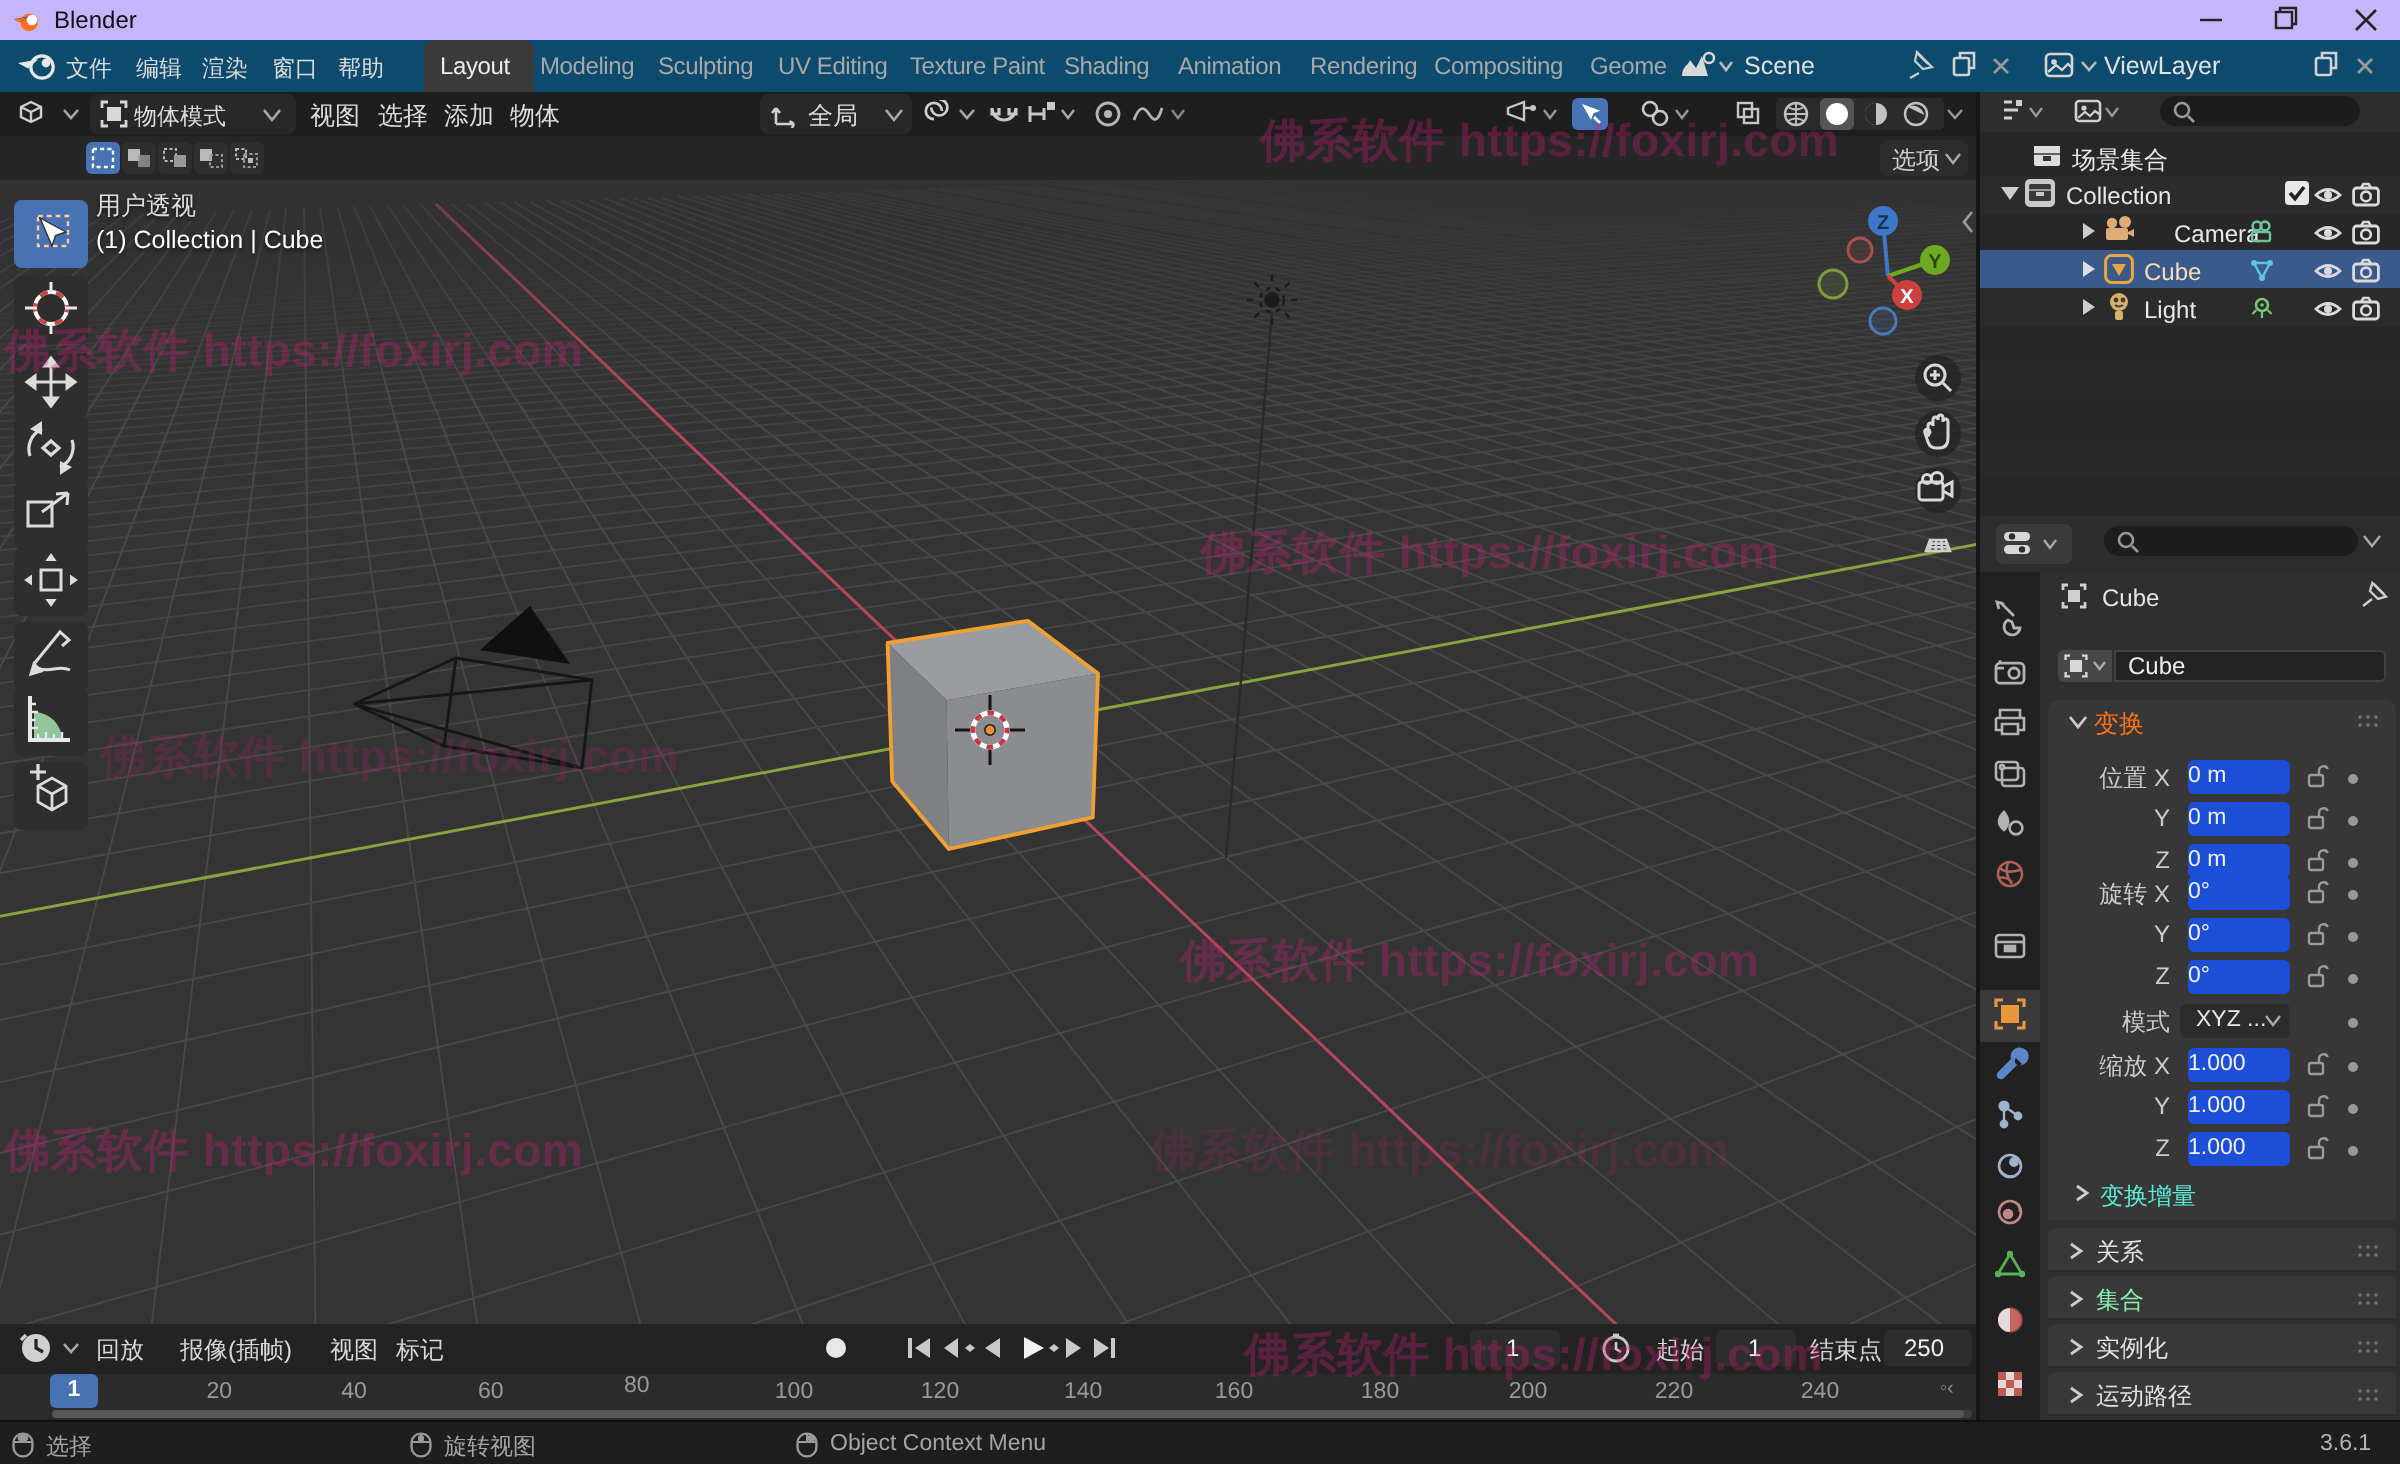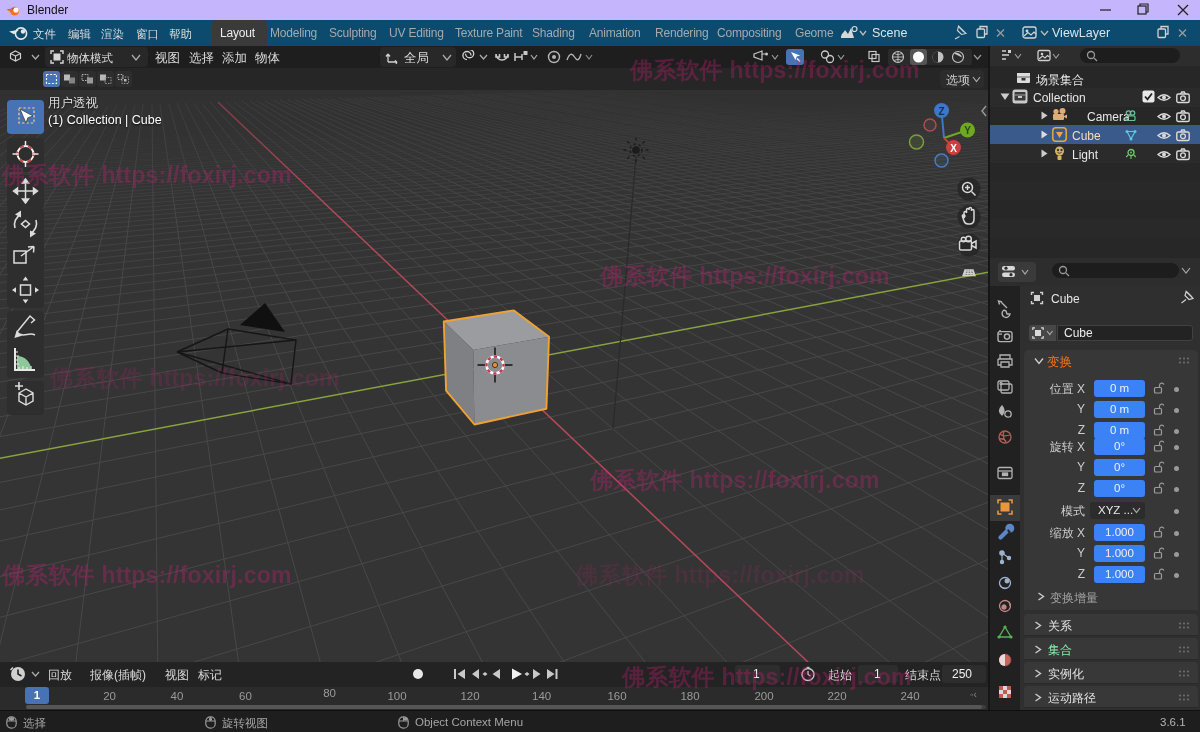--- a/index.html
+++ b/index.html
@@ -21,21 +21,21 @@
 .tbtn{position:absolute;left:7px;width:37px;height:34px;background:#2e2e2e;border-radius:4px}
 
 #rpanel{position:absolute;left:988px;top:46px;width:212px;height:664px;background:#262626}
 
 #tlhead{position:absolute;left:0;top:662px;width:988px;height:25px;background:#232323;color:#d8d8d8;font-size:12px}
 #tlruler{position:absolute;left:0;top:687px;width:988px;height:23px;background:#2b2b2b;color:#9a9a9a;font-size:11.5px}
 
 #statusbar{position:absolute;left:0;top:710px;width:1200px;height:22px;background:#1e1e1e;color:#a5a5a5;font-size:11.5px}
 
 .wm{position:absolute;font-size:23px;font-weight:700;color:rgba(206,32,120,0.32);white-space:nowrap;letter-spacing:0.2px;z-index:50;pointer-events:none}
-.field{position:absolute;background:#3b82f6;border-radius:3px;color:#f1f1f1;font-size:11.5px;text-align:center}
+.field{position:absolute;background:#1d4ed8;border-radius:3px;color:#f1f1f1;font-size:11.5px;text-align:left}
 .plabel{position:absolute;color:#cccccc;font-size:12px;text-align:right}
 </style></head>
 <body>
 <div id="app">
 <div id="titlebar">
   <svg class="abs" style="left:6px;top:3px" width="15" height="15" viewBox="0 0 15 15">
         <circle cx="8.6" cy="8.2" r="4.4" fill="#ff7021"></circle>
         <circle cx="10" cy="7" r="2.6" fill="#fff"></circle>
         <path d="M1 6.5 L8 5.2 L4.5 8.2 Z" fill="#265787"></path>
         <path d="M0.5 6.8 L7 5.8 L4 8.4 Z" fill="#ff7021"></path>
@@ -735,21 +735,21 @@
 <div class="plabel" style="left:20px;top:309px;width:75px">Z</div>
 <div class="field" style="left:104px;top:308px;width:51px;height:17px;line-height:17px">1.000</div>
 <svg class="abs" style="left:163px;top:309px" width="13" height="14" viewBox="0 0 13 14">
         <rect x="1.5" y="6.5" width="7" height="5.5" rx="1" fill="none" stroke="#9b9b9b" stroke-width="1.2"></rect>
         <path d="M6.5 6 V4.4 a2.3 2.3 0 0 1 4.4 -0.9" fill="none" stroke="#9b9b9b" stroke-width="1.2"></path>
       </svg>
 <div class="abs" style="left:184px;top:314.5px;width:5px;height:5px;border-radius:50%;background:#999"></div>
 <svg class="abs" style="left:47px;top:334px" width="8" height="9" viewBox="0 0 8 9">
         <path d="M1.5 1 L6.5 4.5 L1.5 8" fill="none" stroke="#ccc" stroke-width="1.4"></path>
       </svg>
-<span class="txt" style="left:60px;top:332px;font-size:12px;color:#a3a3a3">变换增量</span>
+<span class="txt" style="left:60px;top:332px;font-size:12px;color:#5eead4">变换增量</span>
 <div class="abs" style="left:34px;top:356px;width:174px;height:22px;background:#383838;border-radius:4px 4px 0 0;border-bottom:1px solid #2a2a2a"></div>
 <svg class="abs" style="left:44px;top:363px" width="8" height="9" viewBox="0 0 8 9">
         <path d="M1.5 1 L6.5 4.5 L1.5 8" fill="none" stroke="#ccc" stroke-width="1.4"></path>
       </svg>
 <span class="txt" style="left:58px;top:360px;font-size:12px;color:#e2e2e2">关系</span>
 <svg class="abs" style="left:188px;top:364px" width="14" height="7" viewBox="0 0 14 7">
         <circle cx="2" cy="1.5" r="0.9" fill="#777"></circle>
         <circle cx="2" cy="5.5" r="0.9" fill="#777"></circle>
         <circle cx="6" cy="1.5" r="0.9" fill="#777"></circle>
         <circle cx="6" cy="5.5" r="0.9" fill="#777"></circle>
@@ -829,21 +829,21 @@
 <div class="abs" style="left:858px;top:3px;width:40px;height:18px;background:#2d2d2d;border-radius:3px"></div>
 <span class="txt" style="left:874px;top:5px;color:#f0f0f0">1</span>
 <span class="txt" style="left:905px;top:5px">结束点</span>
 <div class="abs" style="left:942px;top:3px;width:44px;height:18px;background:#2d2d2d;border-radius:3px"></div>
 <span class="txt" style="left:952px;top:5px;color:#f0f0f0">250</span>
 </div>
 <div id="tlruler">
 <span class="txt" style="left:92px;top:3px;width:24px;text-align:right">20</span>
       <span class="txt" style="left:165px;top:3px;width:24px;text-align:center">40</span>
       <span class="txt" style="left:239px;top:3px;width:24px;text-align:left">60</span>
-      <span class="txt" style="left:312px;top:0;width:24px;text-align:right">80</span>
+      <span class="txt" style="left:312px;top:0;width:24px;text-align:left">80</span>
       <span class="txt" style="left:385px;top:3px;width:24px;text-align:center">100</span>
       <span class="txt" style="left:458px;top:3px;width:24px;text-align:center">120</span>
       <span class="txt" style="left:532px;top:3px;width:24px;text-align:left">140</span>
       <span class="txt" style="left:605px;top:3px;width:24px;text-align:center">160</span>
       <span class="txt" style="left:678px;top:3px;width:24px;text-align:center">180</span>
       <span class="txt" style="left:752px;top:3px;width:24px;text-align:center">200</span>
       <span class="txt" style="left:825px;top:3px;width:24px;text-align:center">220</span>
       <span class="txt" style="left:898px;top:3px;width:24px;text-align:center">240</span>
 <div class="abs" style="left:25px;top:0px;width:24px;height:17px;background:#4772b3;border-radius:3px"></div>
 <span class="txt" style="left:25px;top:2px;width:24px;text-align:center;color:#fff;font-weight:bold">1</span>

